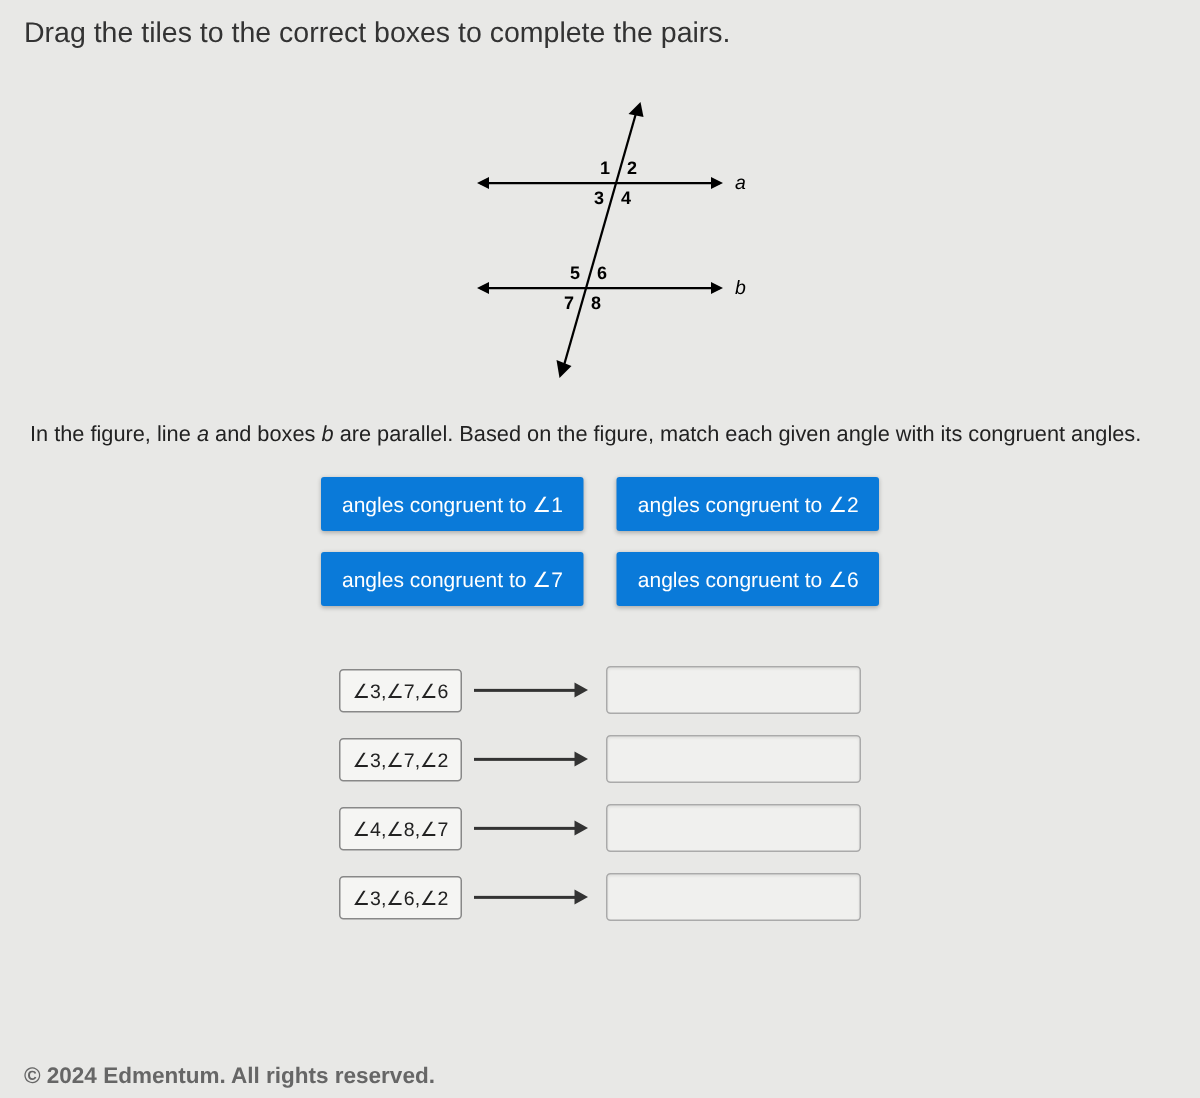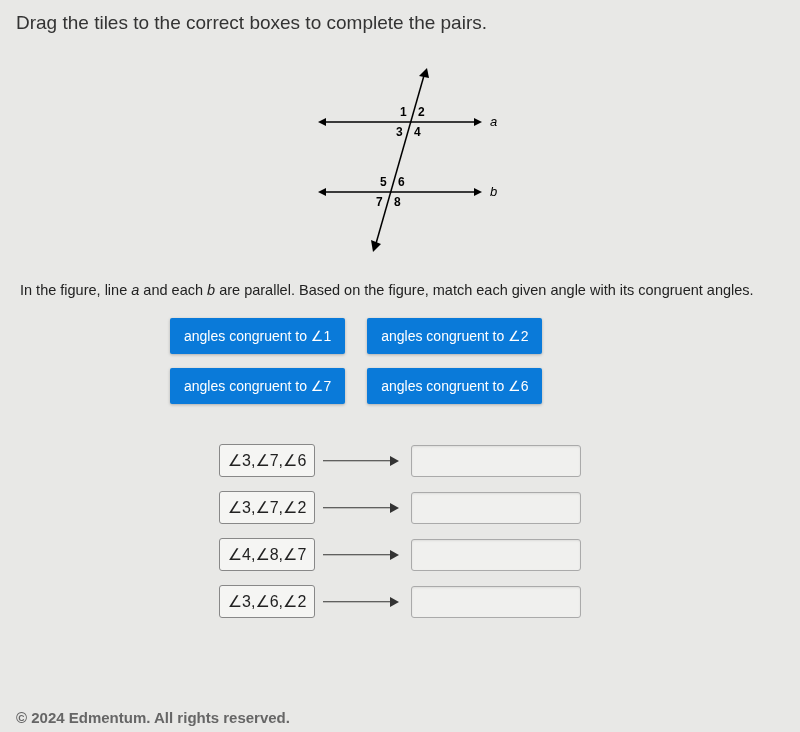--- a/index.html
+++ b/index.html
@@ -27,20 +27,21 @@
       font-size: 14.5px;
       color: #222;
     }
     .context-text .var { font-style: italic; }
     .tiles-area {
       padding: 0 0 10px 170px;
       display: flex;
       flex-wrap: wrap;
       gap: 14px 22px;
       max-width: 640px;
+      margin-left: 44px;
     }
     .tile {
       background: #0a7ad9;
       color: #fff;
       padding: 10px 14px;
       font-size: 14px;
       border-radius: 2px;
       box-shadow: 0 1px 3px rgba(0,0,0,0.25);
       white-space: nowrap;
     }
@@ -53,21 +54,21 @@
     }
     .match-row {
       display: flex;
       align-items: center;
       gap: 0;
     }
     .source-box {
       border: 1px solid #888;
       background: #f5f5f3;
       padding: 6px 8px;
-      font-size: 16px;
+      font-size: 13px;
       min-width: 68px;
       text-align: left;
       border-radius: 3px;
     }
     .arrow {
       width: 80px;
       height: 20px;
       position: relative;
       margin: 0 8px;
     }
@@ -138,21 +139,21 @@
     <text x="124" y="74" font-size="12" font-weight="bold">4</text>
 
     <text x="90" y="124" font-size="12" font-weight="bold">5</text>
     <text x="108" y="124" font-size="12" font-weight="bold">6</text>
     <text x="86" y="144" font-size="12" font-weight="bold">7</text>
     <text x="104" y="144" font-size="12" font-weight="bold">8</text>
   </svg>
 </div>
 
 <div class="context-text">
-  <span>In the figure, line </span><span class="var">a</span><span> and each </span><span class="var">b</span><span> are parallel. Based on the figure, match each given angle with its congruent angles.</span>
+  <span>In the figure, line </span><span class="var">a</span><span> and boxes </span><span class="var">b</span><span> are parallel. Based on the figure, match each given angle with its congruent angles.</span>
 </div>
 
 <div class="tiles-area">
   <div class="tile">angles congruent to ∠1</div>
   <div class="tile">angles congruent to ∠2</div>
   <div class="tile">angles congruent to ∠7</div>
   <div class="tile">angles congruent to ∠6</div>
 </div>
 
 <div class="matching-area">

